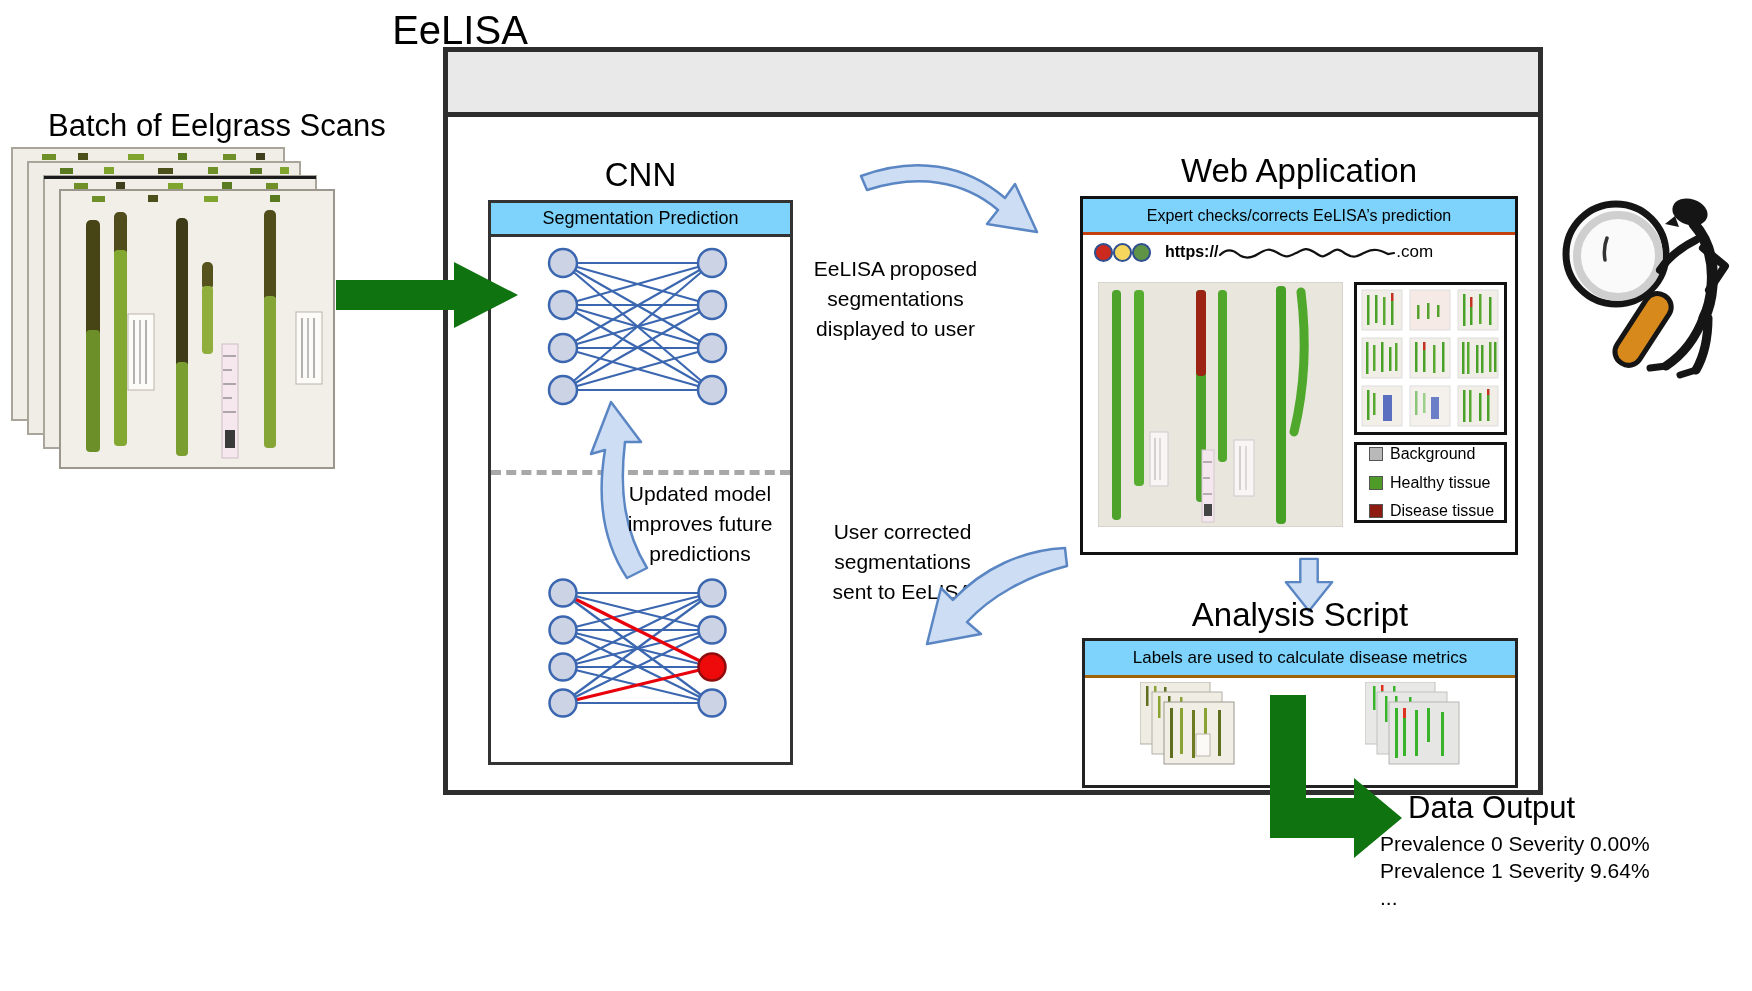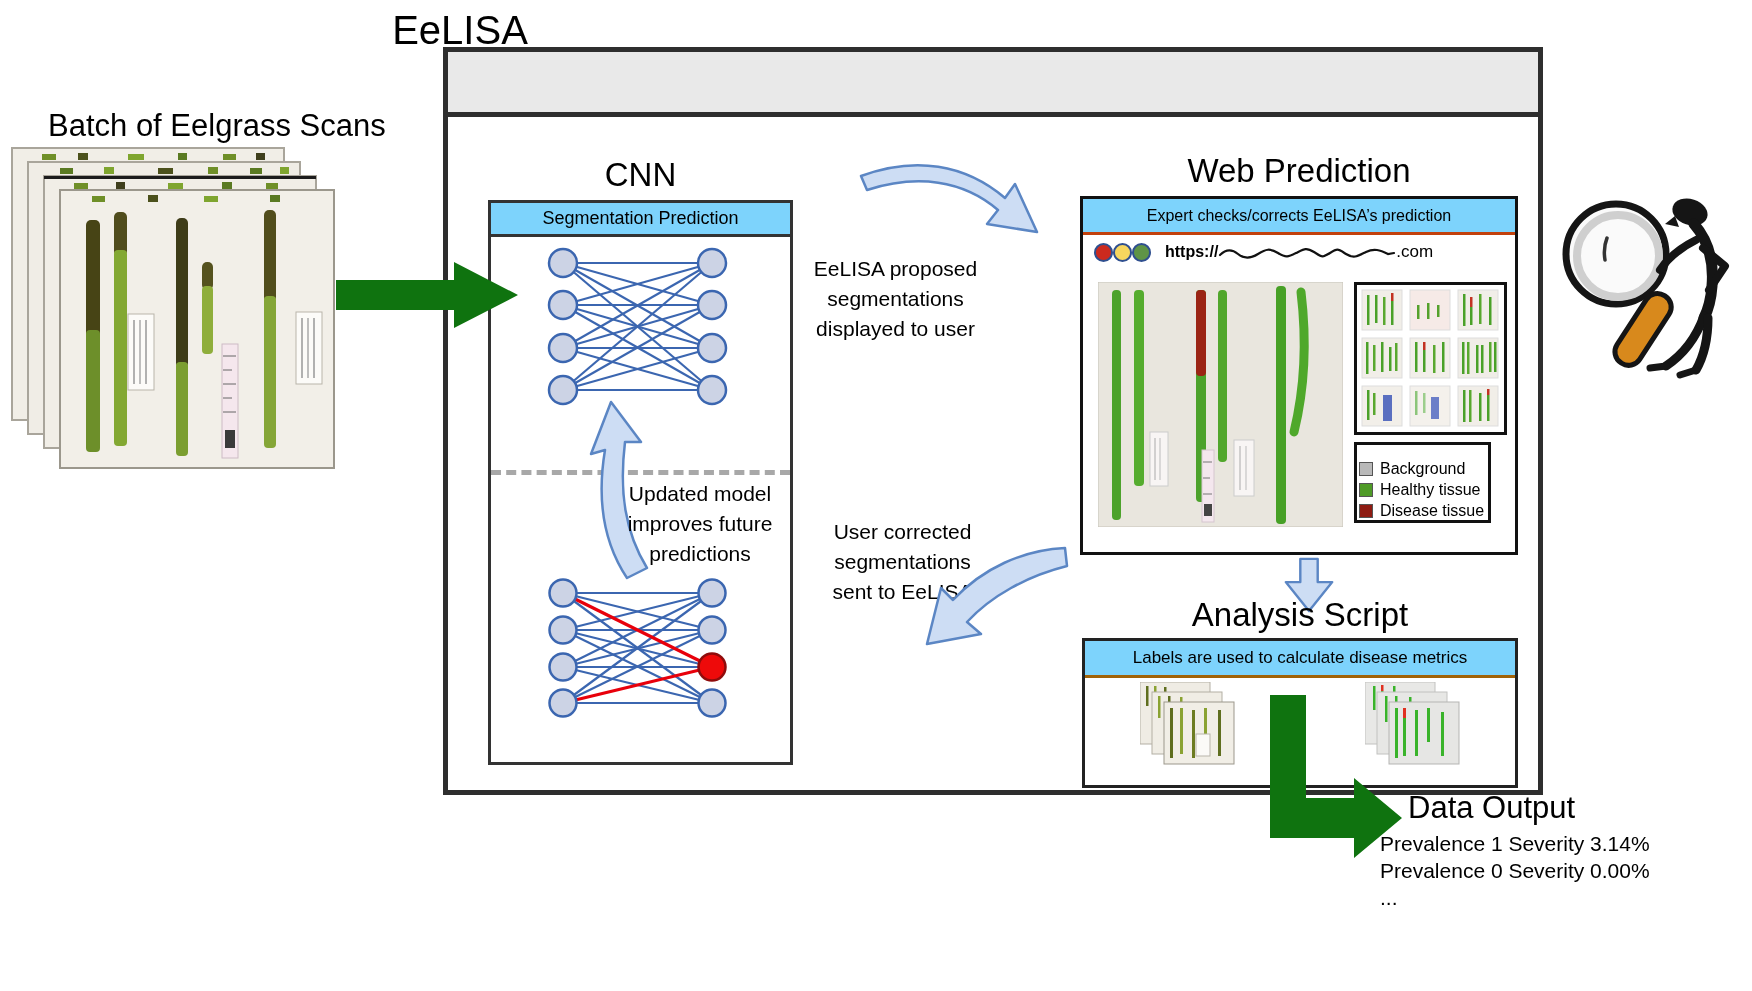--- a/index.html
+++ b/index.html
@@ -25,22 +25,22 @@
   #proposed-note{left:783px;top:254px;width:225px;text-align:center;}
   #corrected-note{left:790px;top:517px;width:225px;}
   
   #webapp-title{left:1080px;top:152px;width:438px;}
   #webapp-box{left:1080px;top:196px;width:438px;height:359px;border:3px solid #111;box-sizing:border-box;background:#fff;}
   #webapp-header{left:0;top:0;right:0;height:33px;border-bottom:3px solid #c2410c;font-size:16px;}
   .browser-dot{width:19px;height:19px;border-radius:50%;border:2.5px solid #2f4f8f;box-sizing:border-box;display:inline-block;}
   #url-row{left:1094px;top:238px;width:410px;height:28px;display:flex;align-items:center;}
   #url-prefix{font-size:16px;font-weight:bold;margin-left:14px;}
   #url-suffix{font-size:17px;}
-  #legend-box{left:1354px;top:442px;width:137px;height:81px;border:3px solid #111;box-sizing:border-box;
-              display:flex;flex-direction:column;justify-content:flex-end;gap:3px;padding-left:2px;background:#fff;}
+  #legend-box{left:1354px;top:442px;width:153px;height:81px;border:3px solid #111;box-sizing:border-box;
+              display:flex;flex-direction:column;justify-content:space-between;gap:3px;padding-left:12px;background:#fff;}
   .legend-row{display:flex;align-items:center;gap:7px;font-size:16px;}
   .legend-swatch{width:14px;height:14px;border:1.5px solid #555;box-sizing:border-box;display:inline-block;}
   #thumbs-wrap{left:1354px;top:282px;width:153px;height:153px;border:3px solid #111;box-sizing:border-box;background:#fff;}
   
   #analysis-title{left:1082px;top:596px;width:436px;}
   #analysis-box{left:1082px;top:638px;width:436px;height:150px;border:3px solid #222;box-sizing:border-box;background:#fff;}
   #analysis-header{left:0;top:0;right:0;height:34px;border-bottom:3px solid #a16207;font-size:17px;}
   
   #data-output-title{left:1408px;top:790px;font-size:31px;}
   #data-output-rows{left:1380px;top:830px;font-size:21px;line-height:27px;}
@@ -224,21 +224,21 @@
   <div class="abs note" id="corrected-note">
     <div>User corrected</div>
     <div>segmentations</div>
     <div>sent to EeLISA</div>
   </div>
 
   <svg class="abs" style="left:895px;top:540px;" width="180" height="120" viewBox="0 0 180 120">
     <path d="M 170 8 C 128 10 88 28 58 60 L 46 48 L 32 104 L 86 94 L 72 82 C 96 56 132 36 172 26 Z" fill="#cdddf4" stroke="#5b86c4" stroke-width="2.5" stroke-linejoin="round"></path>
   </svg>
 
-  <div class="abs ctr title-md" id="webapp-title">Web Prediction</div>
+  <div class="abs ctr title-md" id="webapp-title">Web Application</div>
   <div class="abs" id="webapp-box">
     <div class="abs greenbar" id="webapp-header">Expert checks/corrects EeLISA’s prediction</div>
   </div>
 
   <div class="abs" id="url-row">
     <span class="browser-dot" style="background:#cc2a1e;"></span>
     <span class="browser-dot" style="background:#f7d65e;"></span>
     <span class="browser-dot" style="background:#5f9446;"></span>
     <span id="url-prefix">https://</span>
     <svg width="178" height="18" viewBox="0 0 178 18">
@@ -403,22 +403,22 @@
       <rect x="62" y="26" width="3" height="34" fill="#39b32a"></rect>
     <rect x="76" y="30" width="3" height="44" fill="#39b32a"></rect>
   </svg>
 
   <svg class="abs" style="left:1270px;top:695px;z-index:5;" width="135" height="175" viewBox="0 0 135 175">
     <path d="M 0 0 H 36 V 103 H 84 V 83 L 132 123 L 84 163 V 143 H 0 Z" fill="#0f730f"></path>
   </svg>
 
   <div class="abs" id="data-output-title">Data Output</div>
   <div class="abs" id="data-output-rows">
-    <div>Prevalence 1 Severity 3.14%</div>
     <div>Prevalence 0 Severity 0.00%</div>
+    <div>Prevalence 1 Severity 9.64%</div>
     <div>...</div>
   </div>
 
   <svg class="abs" style="left:1552px;top:182px;" width="190" height="200" viewBox="0 0 170 200">
     <circle cx="54" cy="72" r="50" fill="#fafafa" stroke="#151515" stroke-width="7"></circle>
     <circle cx="56" cy="74" r="41" fill="none" stroke="#cfcfcf" stroke-width="8"></circle>
     <path d="M 45 56 Q 41 66 43 78" fill="none" stroke="#333" stroke-width="3.5" stroke-linecap="round"></path>
     <g transform="rotate(33 97 122)">
       <rect x="84" y="112" width="27" height="80" rx="13" fill="#d8891c" stroke="#151515" stroke-width="5"></rect>
     </g>

